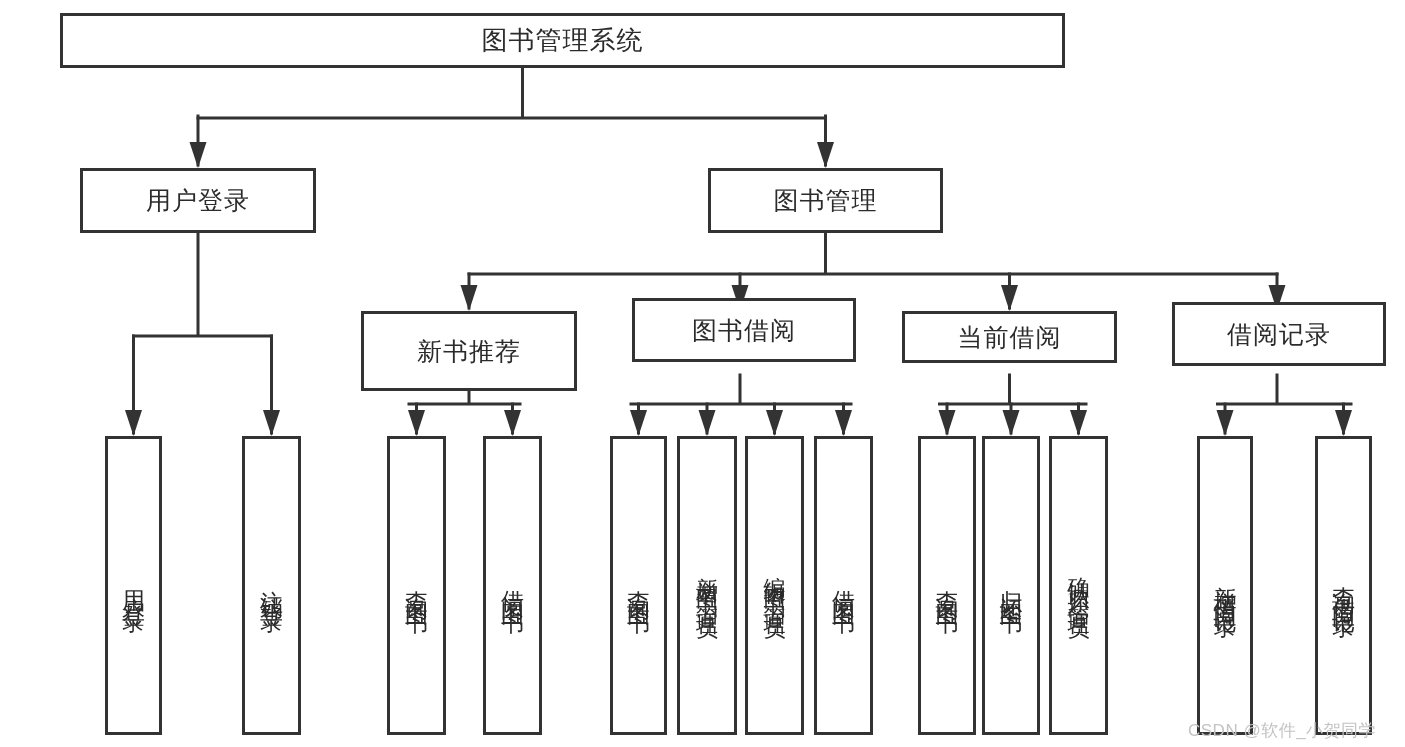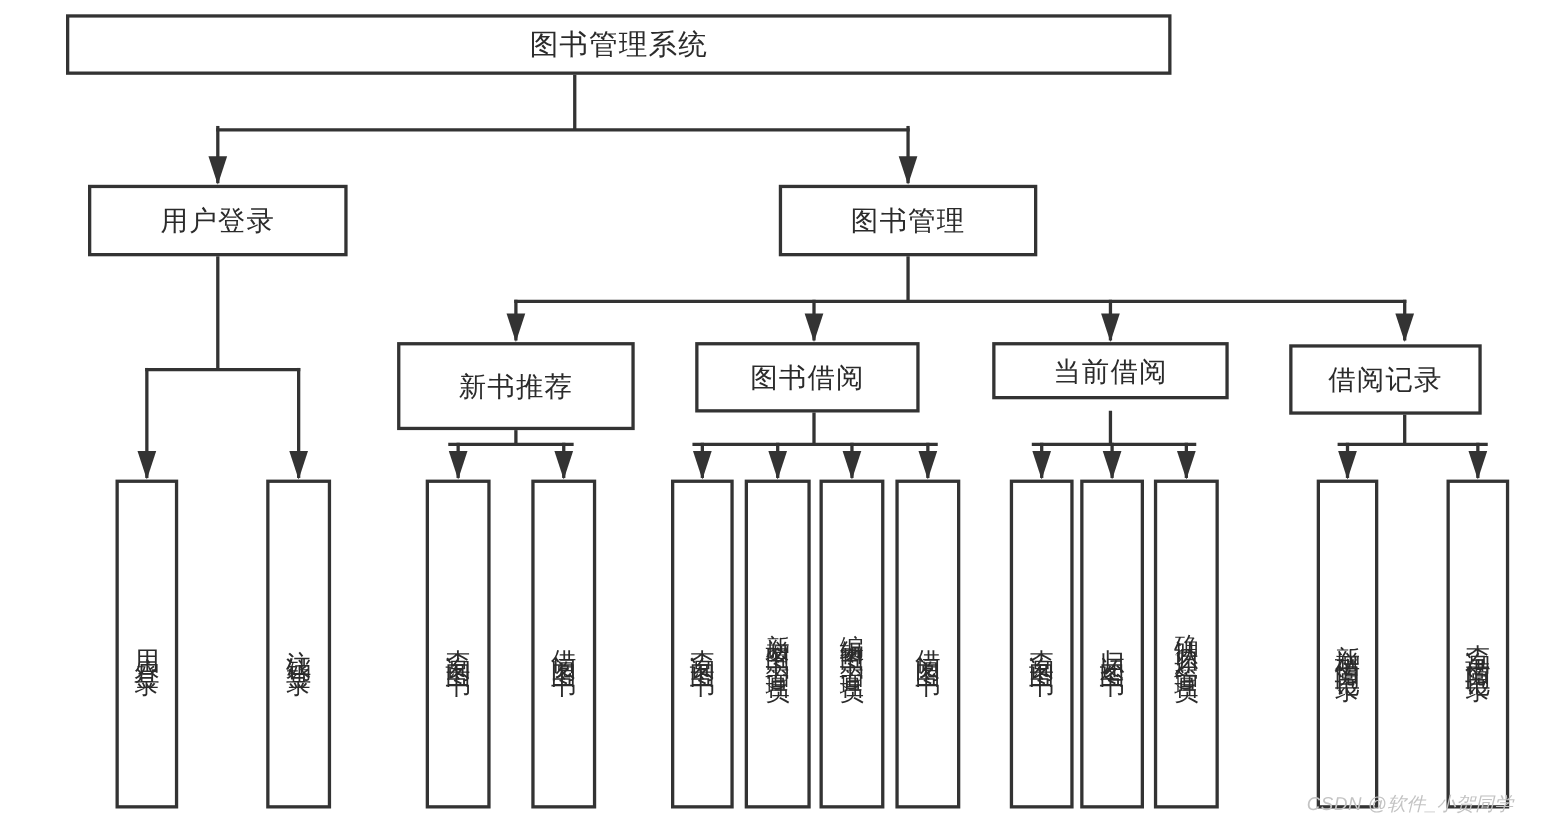--- a/index.html
+++ b/index.html
@@ -30,21 +30,21 @@
   .hbox.root{font-size:26px;margin-left:40px;}
   .vbox{
     writing-mode:vertical-rl;text-orientation:mixed;
     font-size:23px;letter-spacing:7px;line-height:1;
   }
   .vbox.long{font-size:22px;letter-spacing:6px;}
   .vbox.med{letter-spacing:6px;}
   .watermark{
     position:absolute;left:1188px;top:719px;
     font-size:17px;letter-spacing:0.5px;
-    color:var(--watermark);white-space:nowrap;font-style:italic;
+    color:var(--watermark);white-space:nowrap;
   }
 </style>
 </head>
 <body>
 
 <svg id="connector-svg" viewBox="0 0 1405 747" xmlns="http://www.w3.org/2000/svg">
   <defs>
     <marker id="arrow" markerUnits="userSpaceOnUse" markerWidth="28" markerHeight="19" viewBox="0 0 28 19" refX="24" refY="9.5" orient="auto">
       <path class="arrowhead" d="M1,1 L27,9.5 L1,18 Z"></path>
     </marker>
@@ -85,23 +85,23 @@
     <line x1="1343.5" y1="404" x2="1343.5" y2="433" marker-end="url(#arrow)"></line>
   </g>
 </svg>
 
 <div class="box hbox root" style="left:20px;top:13px;width:1005px;height:55px">图书管理系统</div>
 
 <div class="box hbox" style="left:80px;top:168px;width:236px;height:65px">用户登录</div>
 <div class="box hbox" style="left:708px;top:168px;width:235px;height:65px">图书管理</div>
 
 <div class="box hbox" style="left:361px;top:311px;width:216px;height:80px">新书推荐</div>
-<div class="box hbox" style="left:632px;top:311px;width:204px;height:64px">图书借阅</div>
+<div class="box hbox" style="left:632px;top:298px;width:224px;height:64px">图书借阅</div>
 <div class="box hbox" style="left:902px;top:311px;width:215px;height:52px">当前借阅</div>
-<div class="box hbox" style="left:1172px;top:313px;width:175px;height:64px">借阅记录</div>
+<div class="box hbox" style="left:1172px;top:302px;width:214px;height:64px">借阅记录</div>
 
 <div class="box vbox" style="left:105px;top:436px;width:57px;height:299px">用户登录</div>
 <div class="box vbox" style="left:242px;top:436px;width:59px;height:299px">注销登录</div>
 
 <div class="box vbox" style="left:387px;top:436px;width:59px;height:299px">查询图书</div>
 <div class="box vbox" style="left:483px;top:436px;width:59px;height:299px">借阅图书</div>
 
 <div class="box vbox" style="left:610px;top:436px;width:57px;height:299px">查询图书</div>
 <div class="box vbox long" style="left:677px;top:436px;width:60px;height:299px">新增图书（管理员）</div>
 <div class="box vbox long" style="left:745px;top:436px;width:59px;height:299px">编辑图书（管理员）</div>

